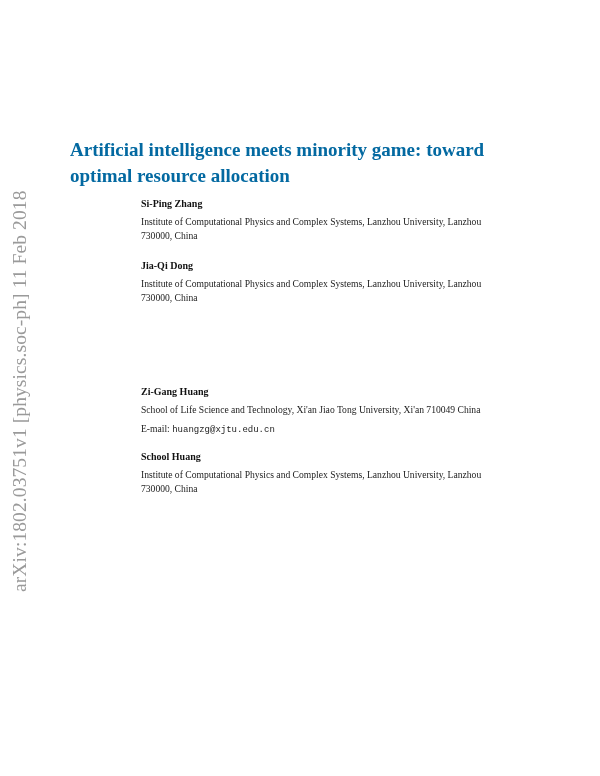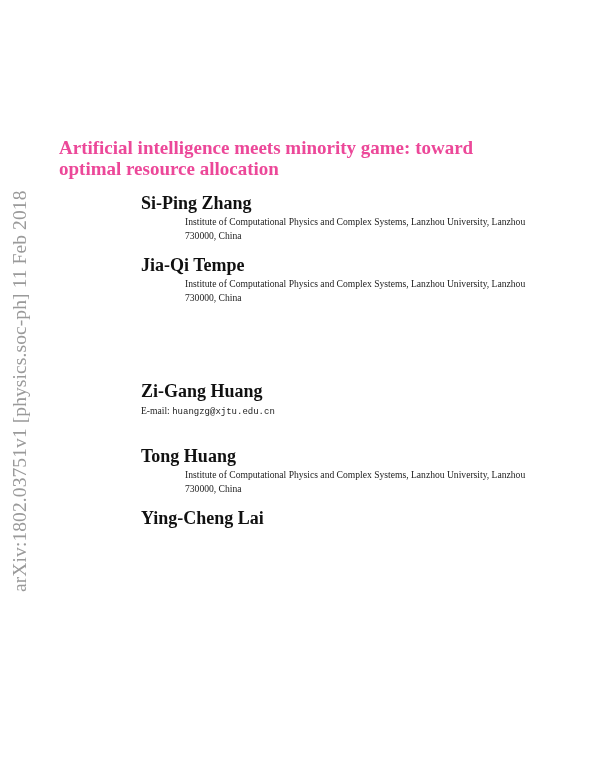--- a/index.html
+++ b/index.html
@@ -4,62 +4,62 @@
   <style>
     html, body { margin: 0; padding: 0; background: #ffffff; }
     body { width: 600px; height: 776px; position: relative; overflow: hidden; color: #1a1a1a; font-family: "DejaVu Serif", serif; }
     .watermark {
       position: absolute; left: 9px; top: 592px;
       transform-origin: 0 0; transform: rotate(-90deg);
       white-space: nowrap; font-family: "Liberation Serif", serif;
       font-size: 19.5px; color: #9a9a9a; letter-spacing: 0.1px;
     }
     .title {
-      position: absolute; left: 59px; top: 137px; width: 460px;
+      position: absolute; left: 70px; top: 137px; width: 460px;
       font-family: "Liberation Serif", serif; font-weight: bold;
-      font-size: 19px; line-height: 21px; color: #ec4899;
+      font-size: 19px; line-height: 26px; color: #0369a1;
     }
     .authors { position: absolute; left: 141px; top: 196px; width: 400px; }
     .author { position: absolute; left: 0; }
     .author-name {
       font-family: "Liberation Serif", serif; font-weight: bold;
-      font-size: 18px; line-height: 15px; color: #111; margin-bottom: 4px;
+      font-size: 10px; line-height: 15px; color: #111; margin-bottom: 4px;
     }
     .affil {
       font-family: "Liberation Serif", serif; font-size: 9.6px;
-      line-height: 14px; color: #222; width: 360px; margin-left: 44px;
+      line-height: 14px; color: #222; width: 360px;
     }
     .email-line { font-family: "Liberation Serif", serif; font-size: 9.6px; line-height: 12px; color: #222; margin-top: 6px; }
     .email { font-family: "Liberation Mono", monospace; font-size: 9px; }
   </style>
 </head>
 <body>
 
 <div class="watermark">arXiv:1802.03751v1  [physics.soc-ph]  11 Feb 2018</div>
 
 <div class="title">Artificial intelligence meets minority game: toward optimal resource allocation</div>
 
 <div class="authors">
   <div class="author" style="top:0px;">
     <div class="author-name">Si-Ping Zhang</div>
     <div class="affil">Institute of Computational Physics and Complex Systems, Lanzhou University, Lanzhou 730000, China</div>
   </div>
   <div class="author" style="top:62px;">
-    <div class="author-name">Jia-Qi Tempe</div>
+    <div class="author-name">Jia-Qi Dong</div>
     <div class="affil">Institute of Computational Physics and Complex Systems, Lanzhou University, Lanzhou 730000, China</div>
   </div>
   <div class="author" style="top:124px;">
   </div>
   <div class="author" style="top:188px;">
     <div class="author-name">Zi-Gang Huang</div>
+    <div class="affil" style="width:355px;">School of Life Science and Technology, Xi'an Jiao Tong University, Xi'an 710049 China</div>
     <div class="email-line">
       <span>E-mail:</span>
       <span class="email">huangzg@xjtu.edu.cn</span>
     </div>
   </div>
   <div class="author" style="top:253px;">
-    <div class="author-name">Tong Huang</div>
+    <div class="author-name">School Huang</div>
     <div class="affil">Institute of Computational Physics and Complex Systems, Lanzhou University, Lanzhou 730000, China</div>
   </div>
   <div class="author" style="top:315px;">
-    <div class="author-name">Ying-Cheng Lai</div>
   </div>
 </div>
 
 </body></html>

